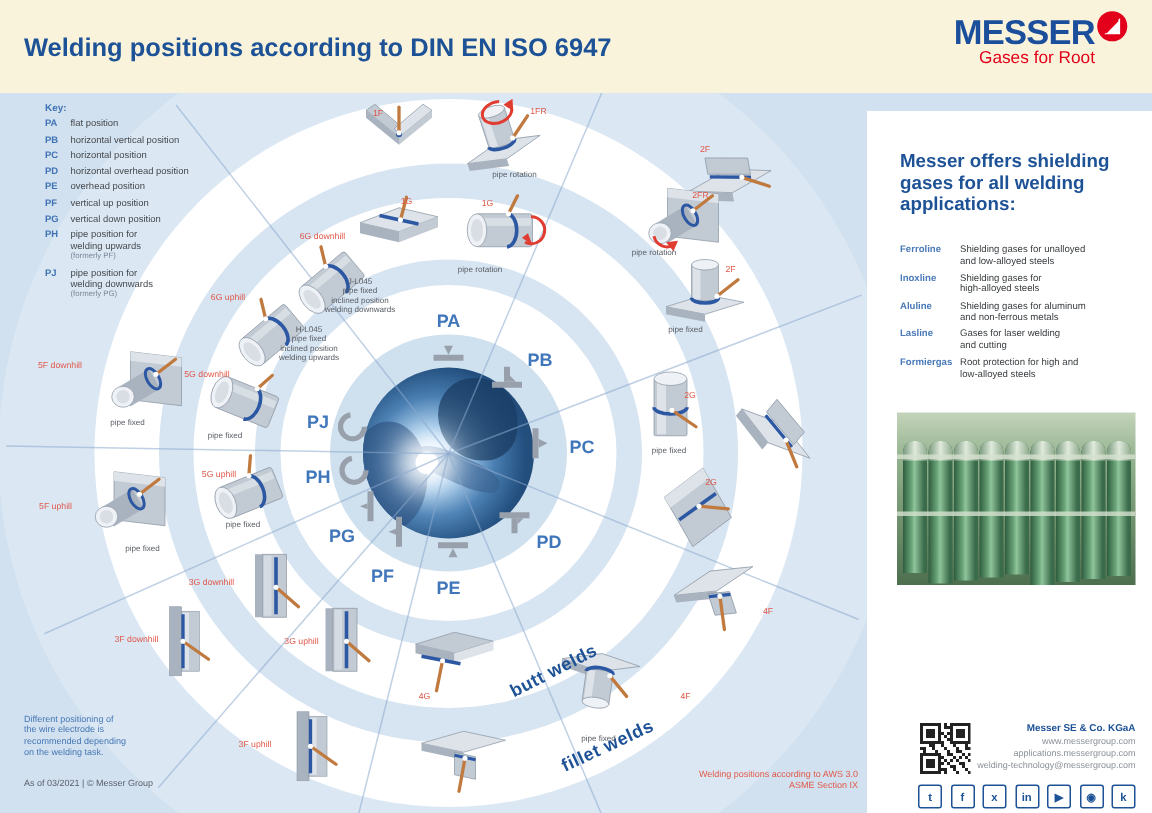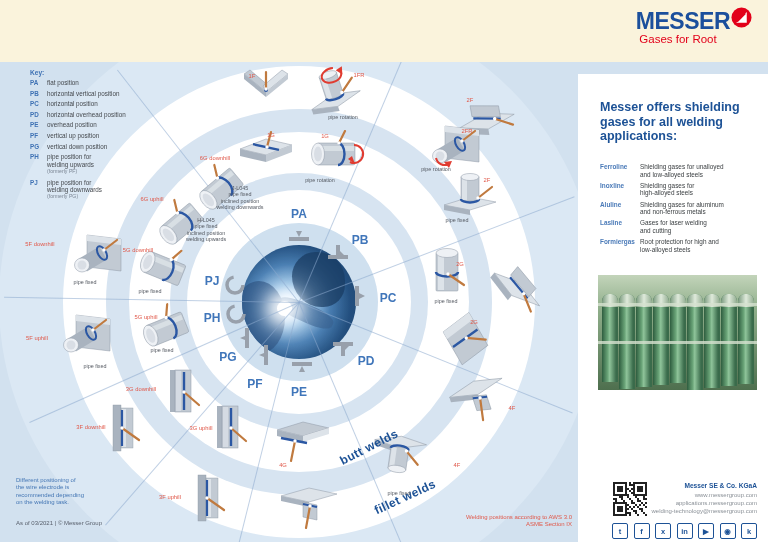--- a/index.html
+++ b/index.html
@@ -1,21 +1,21 @@
 <!DOCTYPE html>
 <html><head>
 <meta charset="utf-8">
 <style>
   html,body{margin:0;padding:0}
   body{width:768px;height:542px;position:relative;overflow:hidden;
        font-family:"Liberation Sans",sans-serif;background:#d2e1ef}
   
   #header{position:absolute;left:0;top:0;width:768px;height:62px;background:#faf3dc;z-index:7}
   #title{position:absolute;left:16px;top:22px;font-size:17px;font-weight:bold;color:#1d5296}
-  #logo{position:absolute;right:16px;top:9px;width:126px;text-align:center}
+  #logo{position:absolute;right:16px;top:9px;width:126px;text-align:right}
   .logo-row{display:flex;align-items:flex-start;justify-content:flex-end}
   .logo-word{font-size:23px;font-weight:800;color:#1b4f9c;letter-spacing:-.5px;line-height:24px}
   .logo-emblem{margin-left:1px;margin-top:-2px}
   .logo-tagline{font-size:11.5px;color:#e2001a;margin-top:0;padding-right:22px}
   
   #key{position:absolute;left:30px;top:69px;z-index:5;width:130px}
   #key-title{font-size:6.6px;font-weight:bold;color:#3f72b4;margin-bottom:3px}
   .krow{display:flex;margin-bottom:3.2px}
   .kcode{width:17px;flex:0 0 17px;font-size:6.3px;font-weight:bold;color:#3f72b4}
   .klabel{font-size:6.3px;color:#45494e;line-height:7.4px;white-space:pre-line}
@@ -395,20 +395,21 @@
 pipe fixed
 inclined position
 welding downwards</div>
     <div class="note-block" style="left: 206px; top: 230px; transform: translate(-50%, -50%);">H-L045
 pipe fixed
 inclined position
 welding upwards</div>
   </div>
 
 <div id="header">
+  <div id="title">Welding positions according to DIN EN ISO 6947</div>
   <div id="logo">
     <div class="logo-row">
       <span class="logo-word">MESSER</span>
       <span class="logo-emblem">
         <svg width="21" height="21" viewBox="0 0 22 22">
           <circle cx="11" cy="11" r="10.5" fill="#e2001a"></circle>
           <polygon points="5.5,16.5 16.5,5.2 16.5,16.5" fill="#ffffff"></polygon>
           <line x1="6.5" y1="15.5" x2="15" y2="6.8" stroke="#e2001a" stroke-width="1.4"></line>
         </svg>
       </span>

